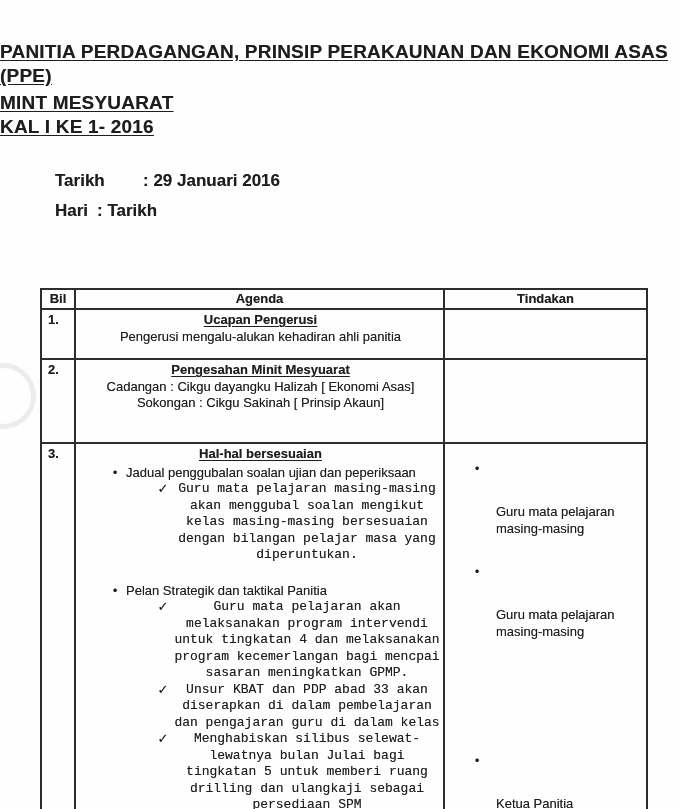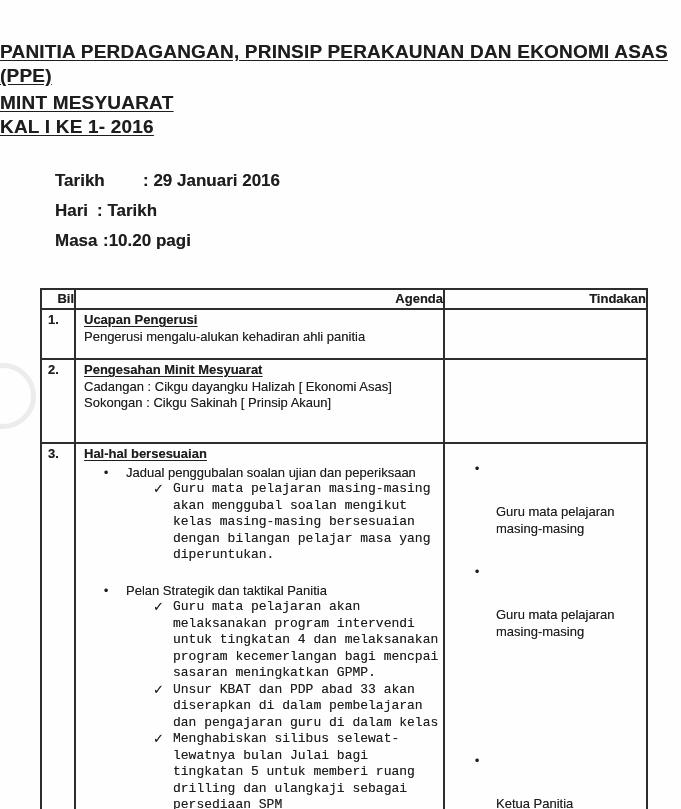--- a/index.html
+++ b/index.html
@@ -42,24 +42,24 @@
   table.doc-table {
     position:absolute; left:40px; top:288px;
     width:606px; border-collapse:collapse; table-layout:fixed;
     font-size:13px;
   }
   .c-bil { width:34px; } .c-agenda { width:369px; } .c-tindakan { width:203px; }
   .doc-table th, .doc-table td {
     border:2px solid #2d2d2d; vertical-align:top; padding:0;
   }
   .doc-table thead tr { height:20px; }
-  .doc-table th { font-weight:bold; text-align:right; padding:1px 0; font-size:13px; }
+  .doc-table th { font-weight:bold; text-align:center; padding:1px 0; font-size:13px; }
   tr.r1 { height:50px; } tr.r2 { height:84px; } tr.r3 { height:340px; }
   td.bil { font-weight:bold; padding:2px 0 0 6px; }
-  td.agenda { padding:2px 6px 0 8px; line-height:16.5px; }
+  td.agenda { padding:2px 6px 0 8px; line-height:16.5px;text-align:center; }
   .heading { font-weight:bold; text-decoration:underline; text-underline-offset:2px; }
 
   
   .l1 { display:flex; padding-left:20px; margin-top:2px; }
   .l1 .mk { width:22px; flex:none; font-size:12px; }
   .l2 { display:flex; padding-left:69px; }
   .l2 .mk { width:20px; flex:none; }
   .l2 .txt { width:268px; flex:none;font-family:Liberation Mono, monospace; }
   .g2 { margin-top:19px; }
   .pcg { margin-top:4px; }
@@ -83,23 +83,20 @@
     <div class="title-line t2">MINT MESYUARAT</div>
     <div class="title-line t3">KAL I KE 1- 2016</div>
   </div>
 
   <div class="info">
     <div class="info-line info-tarikh">
       <span class="lbl">Tarikh</span><span>: 29 Januari 2016</span>
     </div>
     <div class="info-line info-hari">
       <span class="lbl">Hari</span><span>: Tarikh</span>
-    </div>
-    <div class="info-line info-masa">
-      <span class="lbl">Masa</span><span>:10.20 pagi</span>
     </div>
   </div>
 
   <table class="doc-table">
     <colgroup>
         <col class="c-bil">
         <col class="c-agenda">
         <col class="c-tindakan">
       </colgroup>
     <thead>

